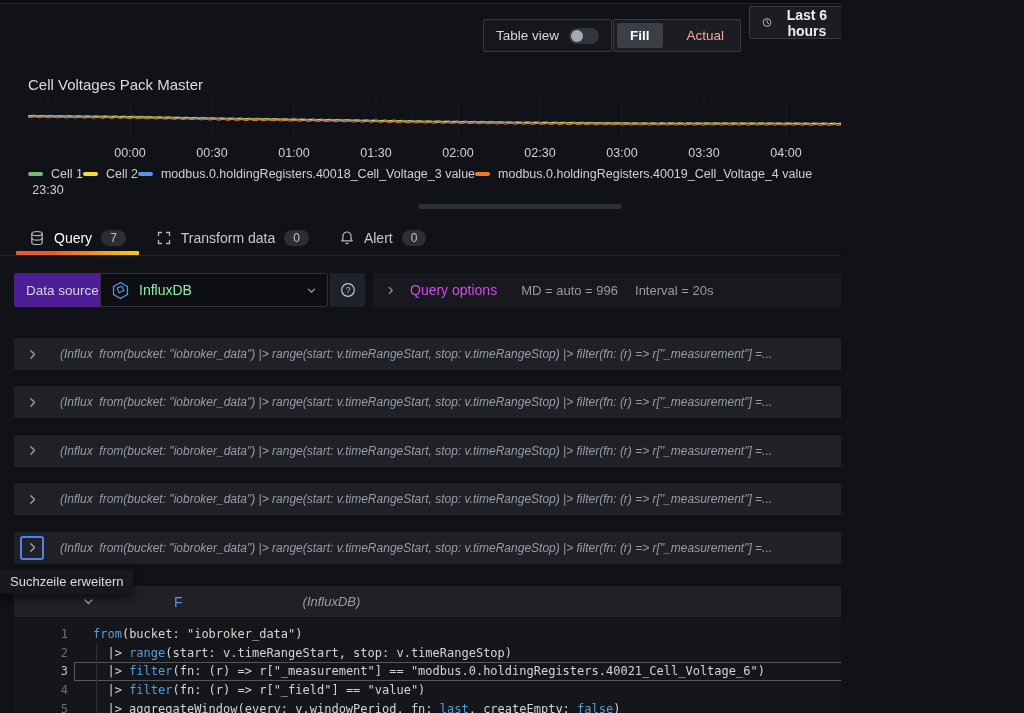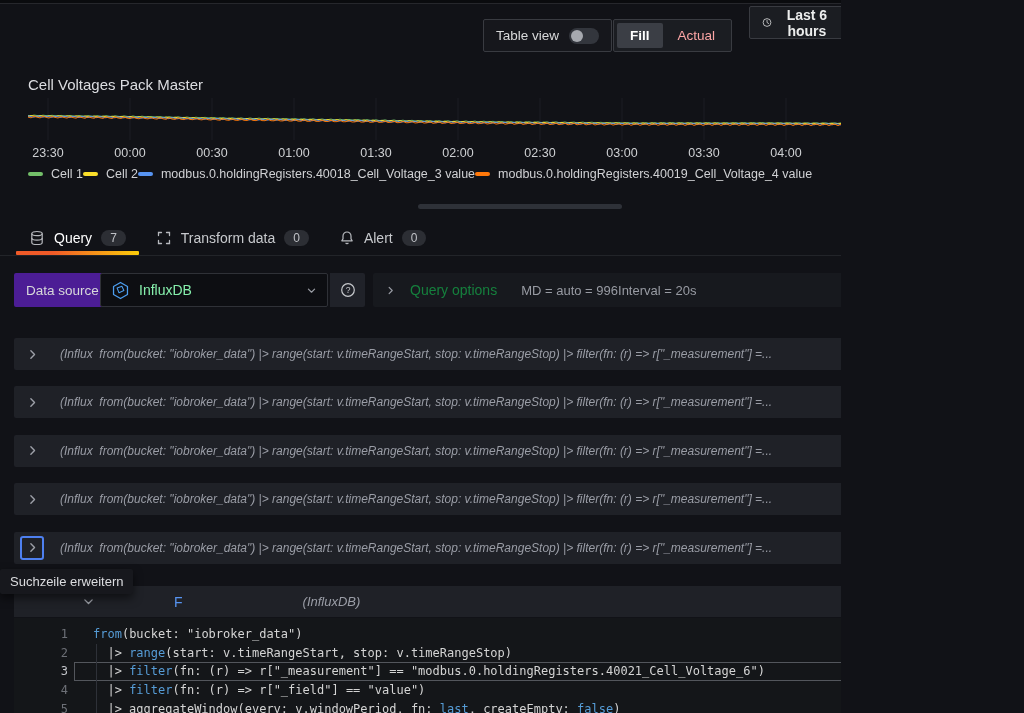--- a/index.html
+++ b/index.html
@@ -5,21 +5,21 @@
 *{margin:0;padding:0;box-sizing:border-box}
 html,body{background:#111217}
 .screen{position:relative;width:841px;height:713px;overflow:hidden;background:#111217;color:#d8d9da;font-family:"Liberation Sans",sans-serif}
 .topline{position:absolute;top:0;left:0;width:100%;height:4px;background:#0a0b0e;border-bottom:1px solid #26272c}
 .ic{display:inline-flex;align-items:center;justify-content:center}
 .ic svg{width:100%;height:100%;display:block}
 
 .tv-box{position:absolute;left:483px;top:19px;height:33px;display:flex;align-items:center;gap:10px;padding:0 12px;font-size:13.5px;color:#d8d9da;border:1px solid #393b41;border-radius:2px;background:#16171c}
 .toggle{width:30px;height:16px;border-radius:9px;background:#33363d;position:relative;display:inline-block;cursor:pointer}
 .knob{position:absolute;left:2px;top:2px;width:12px;height:12px;border-radius:50%;background:#a6a9af}
-.seg{position:absolute;left:613px;top:19px;height:33px;display:flex;align-items:flex-end;padding:3px;gap:2px;border:1px solid #393b41;border-radius:2px;background:#1b1d22}
+.seg{position:absolute;left:613px;top:19px;height:33px;display:flex;align-items:flex-end;padding:3px;gap:11px;border:1px solid #393b41;border-radius:2px;background:#1b1d22}
 .seg-btn{height:25px;padding:0 13px;font-size:13.5px;color:#fca5a5;background:transparent;border:none;border-radius:2px;font-family:inherit;cursor:pointer}
 .seg-btn.active{background:#3b3e45;color:#fff;font-weight:700}
 .timegrp{position:absolute;left:749px;top:6px;height:33px;display:flex;align-items:stretch;border:1px solid #393b41;border-radius:2px;background:#1b1d22}
 .time-btn{display:flex;align-items:center;gap:7px;padding:0 12px;border:none;background:transparent;color:#eceded;font-family:inherit;cursor:pointer}
 .time-btn b{font-size:14px;font-weight:700}
 .tz{color:#f08a36;font-size:12.5px;font-weight:700}
 .zoom-btn{width:36px;border:none;border-left:1px solid #393b41;background:transparent;color:#d8d9da;display:flex;align-items:center;justify-content:center;cursor:pointer}
 .refresh-btn{position:absolute;left:989px;top:19px;width:46px;height:33px;border:1px solid #393b41;border-radius:2px;background:#1b1d22;color:#d8d9da;display:flex;align-items:center;justify-content:center;cursor:pointer}
 .clock,.chev-sm,.mag,.refr{width:15px;height:15px;color:#d8d9da}
 .chev-sm{width:11px;height:11px;color:#9a9da5}
@@ -42,24 +42,24 @@
 
 .ds-label{position:absolute;left:14px;top:273px;height:34px;background:#4c1d95;display:flex;align-items:center;padding:0 12px;font-size:13.5px;border-radius:2px 0 0 2px;color:#d8d9da}
 .ds-select{position:absolute;left:100px;top:273px;width:228px;height:34px;background:#0d0e12;border:1px solid #2f3137;border-radius:2px;display:flex;align-items:center;gap:9px;padding:0 10px;cursor:pointer}
 .ds-select .name{font-size:14px;color:#86efac}
 .ds-select .chev-sm{margin-left:auto}
 .logo{width:19px;height:19px}
 .ds-help{position:absolute;left:330px;top:273px;width:35px;height:34px;background:#202229;display:flex;align-items:center;justify-content:center;border-radius:0 2px 2px 0;color:#c6c8cc;border:none;cursor:pointer}
 .ds-help .ic{width:16px;height:16px}
 .opt-strip{position:absolute;left:373px;top:273px;width:482px;height:34px;background:#17191e;display:flex;align-items:center;padding:0 12px;border-radius:2px}
 .opt-strip .chev-sm{margin-right:14px}
-.opt-label{color:#15803d;font-size:14px;font-weight:500;cursor:pointer}
+.opt-label{color:#d946ef;font-size:14px;font-weight:500;cursor:pointer}
 .stat{color:#989ba3;font-size:13px}
 .stat.md{margin-left:24px}
-.stat.itv{}
+.stat.itv{margin-left:17px}
 .qinspector{position:absolute;left:858px;top:272px;width:150px;height:36px;background:#24262c;border:1px solid #4a4c53;border-radius:2px;color:#f0f1f2;font-size:14px;font-weight:500;display:flex;align-items:center;justify-content:center;font-family:inherit;cursor:pointer}
 
 #qrows{position:absolute;left:14px;top:338px;width:996px}
 .qrow{height:32px;background:#1f2127;border-radius:2px;margin-bottom:16.4px;display:flex;align-items:center;position:relative}
 .qchev{width:24px;height:24px;margin-left:6px;border:none;background:transparent;color:#9da0a8;display:flex;align-items:center;justify-content:center;border-radius:3px;cursor:pointer;flex:none}
 .qchev .ic{width:13px;height:13px}
 .qchev.focused{border:2px solid #4e80f0}
 .qsum{margin-left:16px;font-style:italic;font-size:12px;color:#9a9da6;white-space:pre;overflow:hidden;width:780px}
 .qactions{position:absolute;right:12px;top:0;height:100%;display:flex;align-items:center;gap:13px}
 .qic{width:16px;height:16px;border:none;background:transparent;color:#9b9ea7;padding:0;cursor:pointer}
@@ -146,21 +146,21 @@
       <line x1="676" y1="2" x2="676" y2="44" stroke="rgba(210,215,255,0.06)" stroke-width="1"></line>
       <line x1="758" y1="2" x2="758" y2="44" stroke="rgba(210,215,255,0.06)" stroke-width="1"></line>
       <line x1="840" y1="2" x2="840" y2="44" stroke="rgba(210,215,255,0.06)" stroke-width="1"></line>
       <line x1="922" y1="2" x2="922" y2="44" stroke="rgba(210,215,255,0.06)" stroke-width="1"></line>
       <path d="M0 19.4 L3 19.8 L6 19.1 L9 19.5 L12 19.9 L15 19.2 L18 19.6 L21 19.9 L24 19.3 L27 19.7 L30 20.0 L33 19.4 L36 19.8 L39 20.1 L42 19.4 L45 19.9 L48 20.2 L51 19.5 L54 19.9 L57 20.2 L60 19.6 L63 20.0 L66 20.3 L69 19.7 L72 20.1 L75 20.4 L78 19.7 L81 20.2 L84 20.5 L87 19.8 L90 20.3 L93 20.6 L96 19.9 L99 20.4 L102 20.7 L105 20.0 L108 20.6 L111 20.8 L114 20.2 L117 20.7 L120 21.0 L123 20.4 L126 20.9 L129 21.1 L132 20.5 L135 21.1 L138 21.3 L141 20.7 L144 21.2 L147 21.4 L150 20.8 L153 21.4 L156 21.6 L159 21.0 L162 21.6 L165 21.8 L168 21.2 L171 21.7 L174 21.9 L177 21.3 L180 21.9 L183 22.1 L186 21.5 L189 22.1 L192 22.2 L195 21.6 L198 22.2 L201 22.4 L204 21.8 L207 22.3 L210 22.5 L213 21.9 L216 22.5 L219 22.6 L222 22.0 L225 22.6 L228 22.7 L231 22.1 L234 22.7 L237 22.8 L240 22.2 L243 22.9 L246 22.9 L249 22.4 L252 23.0 L255 23.1 L258 22.5 L261 23.1 L264 23.2 L267 22.6 L270 23.2 L273 23.3 L276 22.7 L279 23.4 L282 23.4 L285 22.8 L288 23.5 L291 23.5 L294 23.0 L297 23.6 L300 23.6 L303 23.1 L306 23.8 L309 23.8 L312 23.2 L315 23.9 L318 23.9 L321 23.4 L324 24.0 L327 24.0 L330 23.5 L333 24.2 L336 24.2 L339 23.6 L342 24.3 L345 24.3 L348 23.8 L351 24.5 L354 24.4 L357 23.9 L360 24.6 L363 24.5 L366 24.0 L369 24.7 L372 24.7 L375 24.2 L378 24.9 L381 24.8 L384 24.3 L387 25.0 L390 24.9 L393 24.5 L396 25.2 L399 25.1 L402 24.6 L405 25.3 L408 25.2 L411 24.7 L414 25.4 L417 25.3 L420 24.8 L423 25.5 L426 25.4 L429 24.9 L432 25.6 L435 25.5 L438 25.0 L441 25.7 L444 25.6 L447 25.1 L450 25.9 L453 25.7 L456 25.2 L459 26.0 L462 25.8 L465 25.3 L468 26.1 L471 25.9 L474 25.5 L477 26.2 L480 26.0 L483 25.6 L486 26.3 L489 26.0 L492 25.7 L495 26.4 L498 26.1 L501 25.7 L504 26.4 L507 26.2 L510 25.8 L513 26.5 L516 26.2 L519 25.9 L522 26.6 L525 26.3 L528 25.9 L531 26.6 L534 26.4 L537 26.0 L540 26.7 L543 26.4 L546 26.1 L549 26.8 L552 26.5 L555 26.1 L558 26.9 L561 26.5 L564 26.2 L567 26.9 L570 26.6 L573 26.3 L576 27.0 L579 26.7 L582 26.4 L585 27.1 L588 26.7 L591 26.4 L594 27.1 L597 26.8 L600 26.5 L603 27.2 L606 26.8 L609 26.6 L612 27.3 L615 26.9 L618 26.6 L621 27.3 L624 26.8 L627 26.6 L630 27.3 L633 26.8 L636 26.6 L639 27.3 L642 26.8 L645 26.6 L648 27.3 L651 26.8 L654 26.6 L657 27.3 L660 26.8 L663 26.6 L666 27.3 L669 26.8 L672 26.6 L675 27.3 L678 26.8 L681 26.6 L684 27.3 L687 26.8 L690 26.6 L693 27.3 L696 26.8 L699 26.6 L702 27.3 L705 26.8 L708 26.6 L711 27.3 L714 26.8 L717 26.6 L720 27.3 L723 26.8 L726 26.6 L729 27.3 L732 26.8 L735 26.6 L738 27.3 L741 26.8 L744 26.7 L747 27.3 L750 26.8 L753 26.7 L756 27.4 L759 26.8 L762 26.7 L765 27.4 L768 26.9 L771 26.8 L774 27.4 L777 26.9 L780 26.8 L783 27.5 L786 26.9 L789 26.8 L792 27.5 L795 26.9 L798 26.9 L801 27.5 L804 27.0 L807 26.9 L810 27.5 L813 27.0 L816 27.0 L819 27.6 L822 27.0 L825 27.0 L828 27.6 L831 27.0 L834 27.0 L837 27.6 L840 27.1 L843 27.1 L846 27.7 L849 27.1 L852 27.1 L855 27.7 L858 27.1 L861 27.1 L864 27.7 L867 27.1 L870 27.2 L873 27.8 L876 27.2 L879 27.2 L882 27.8 L885 27.2 L888 27.3 L891 27.8 L894 27.2 L897 27.3 L900 27.9 L903 27.3 L906 27.3 L909 27.9 L912 27.3 L915 27.2 L918 28.3 L921 27.5 L924 28.2 L927 29.7 L930 29.7 L933 31.5 L936 34.2 L939 34.0 L942 34.7 L945 36.1 L948 35.0 L951 34.4 L954 34.4 L957 32.1 L960 31.3 L963 31.2 L966 29.3 L969 29.5 L972 30.3 L975 29.2 L978 29.8 L981 31.1 " fill="none" stroke="#73bf69" stroke-width="1" opacity="0.95"></path>
       <path d="M0 20.4 L3 19.5 L6 20.0 L9 20.5 L12 19.6 L15 20.1 L18 20.6 L21 19.7 L24 20.2 L27 20.7 L30 19.7 L33 20.3 L36 20.7 L39 19.8 L42 20.4 L45 20.8 L48 19.9 L51 20.5 L54 20.9 L57 20.0 L60 20.6 L63 21.0 L66 20.0 L69 20.7 L72 21.0 L75 20.1 L78 20.7 L81 21.1 L84 20.2 L87 20.8 L90 21.2 L93 20.3 L96 20.9 L99 21.3 L102 20.4 L105 21.1 L108 21.4 L111 20.6 L114 21.2 L117 21.6 L120 20.7 L123 21.4 L126 21.7 L129 20.9 L132 21.6 L135 21.9 L138 21.0 L141 21.8 L144 22.0 L147 21.2 L150 21.9 L153 22.2 L156 21.3 L159 22.1 L162 22.4 L165 21.5 L168 22.3 L171 22.5 L174 21.7 L177 22.4 L180 22.7 L183 21.8 L186 22.6 L189 22.8 L192 22.0 L195 22.8 L198 23.0 L201 22.1 L204 22.9 L207 23.1 L210 22.2 L213 23.0 L216 23.2 L219 22.4 L222 23.2 L225 23.3 L228 22.5 L231 23.3 L234 23.4 L237 22.6 L240 23.4 L243 23.5 L246 22.7 L249 23.6 L252 23.6 L255 22.8 L258 23.7 L261 23.8 L264 23.0 L267 23.8 L270 23.9 L273 23.1 L276 23.9 L279 24.0 L282 23.2 L285 24.1 L288 24.1 L291 23.3 L294 24.2 L297 24.2 L300 23.5 L303 24.3 L306 24.3 L309 23.6 L312 24.5 L315 24.5 L318 23.7 L321 24.6 L324 24.6 L327 23.9 L330 24.8 L333 24.7 L336 24.0 L339 24.9 L342 24.8 L345 24.1 L348 25.1 L351 25.0 L354 24.3 L357 25.2 L360 25.1 L363 24.4 L366 25.3 L369 25.2 L372 24.5 L375 25.5 L378 25.4 L381 24.7 L384 25.6 L387 25.5 L390 24.8 L393 25.8 L396 25.6 L399 24.9 L402 25.9 L405 25.7 L408 25.1 L411 26.0 L414 25.8 L417 25.2 L420 26.2 L423 25.9 L426 25.3 L429 26.3 L432 26.0 L435 25.4 L438 26.4 L441 26.1 L444 25.5 L447 26.5 L450 26.2 L453 25.6 L456 26.6 L459 26.3 L462 25.7 L465 26.7 L468 26.4 L471 25.8 L474 26.8 L477 26.5 L480 25.9 L483 26.9 L486 26.6 L489 26.0 L492 27.0 L495 26.7 L498 26.1 L501 27.1 L504 26.7 L507 26.2 L510 27.2 L513 26.8 L516 26.3 L519 27.2 L522 26.8 L525 26.3 L528 27.3 L531 26.9 L534 26.4 L537 27.4 L540 26.9 L543 26.5 L546 27.4 L549 27.0 L552 26.5 L555 27.5 L558 27.1 L561 26.6 L564 27.6 L567 27.1 L570 26.7 L573 27.7 L576 27.2 L579 26.8 L582 27.7 L585 27.2 L588 26.8 L591 27.8 L594 27.3 L597 26.9 L600 27.9 L603 27.4 L606 27.0 L609 27.9 L612 27.4 L615 27.0 L618 27.9 L621 27.4 L624 27.0 L627 28.0 L630 27.4 L633 27.0 L636 28.0 L639 27.4 L642 27.0 L645 28.0 L648 27.4 L651 27.0 L654 28.0 L657 27.3 L660 27.0 L663 28.0 L666 27.3 L669 27.0 L672 28.0 L675 27.3 L678 27.0 L681 28.0 L684 27.3 L687 27.0 L690 28.0 L693 27.3 L696 27.1 L699 28.0 L702 27.3 L705 27.1 L708 28.0 L711 27.3 L714 27.1 L717 28.0 L720 27.3 L723 27.1 L726 28.0 L729 27.3 L732 27.1 L735 28.0 L738 27.3 L741 27.1 L744 28.0 L747 27.3 L750 27.1 L753 28.0 L756 27.3 L759 27.2 L762 28.1 L765 27.3 L768 27.2 L771 28.1 L774 27.4 L777 27.3 L780 28.1 L783 27.4 L786 27.3 L789 28.2 L792 27.4 L795 27.3 L798 28.2 L801 27.4 L804 27.4 L807 28.2 L810 27.4 L813 27.4 L816 28.3 L819 27.5 L822 27.5 L825 28.3 L828 27.5 L831 27.5 L834 28.3 L837 27.5 L840 27.5 L843 28.4 L846 27.5 L849 27.6 L852 28.4 L855 27.6 L858 27.6 L861 28.4 L864 27.6 L867 27.6 L870 28.5 L873 27.6 L876 27.7 L879 28.5 L882 27.6 L885 27.7 L888 28.5 L891 27.7 L894 27.8 L897 28.6 L900 27.7 L903 27.8 L906 28.6 L909 27.7 L912 27.9 L915 29.2 L918 27.4 L921 28.2 L924 30.1 L927 28.8 L930 30.3 L933 33.4 L936 33.2 L939 34.7 L942 36.6 L945 35.2 L948 35.8 L951 36.2 L954 33.5 L957 32.8 L960 33.1 L963 30.2 L966 30.1 L969 31.3 L972 29.3 L975 30.0 L978 31.7 L981 30.1 " fill="none" stroke="#fade2a" stroke-width="1" opacity="0.95"></path>
       <path d="M0 19.9 L3 20.6 L6 21.2 L9 20.0 L12 20.6 L15 21.2 L18 20.1 L21 20.7 L24 21.3 L27 20.1 L30 20.8 L33 21.4 L36 20.2 L39 20.9 L42 21.5 L45 20.3 L48 21.0 L51 21.5 L54 20.4 L57 21.1 L60 21.6 L63 20.4 L66 21.2 L69 21.7 L72 20.5 L75 21.3 L78 21.8 L81 20.6 L84 21.4 L87 21.8 L90 20.7 L93 21.5 L96 21.9 L99 20.7 L102 21.6 L105 22.0 L108 20.9 L111 21.8 L114 22.2 L117 21.1 L120 21.9 L123 22.3 L126 21.2 L129 22.1 L132 22.5 L135 21.4 L138 22.3 L141 22.7 L144 21.5 L147 22.5 L150 22.8 L153 21.7 L156 22.6 L159 23.0 L162 21.9 L165 22.8 L168 23.1 L171 22.0 L174 23.0 L177 23.3 L180 22.2 L183 23.2 L186 23.4 L189 22.3 L192 23.3 L195 23.6 L198 22.5 L201 23.5 L204 23.7 L207 22.6 L210 23.6 L213 23.8 L216 22.7 L219 23.7 L222 23.9 L225 22.8 L228 23.9 L231 24.0 L234 23.0 L237 24.0 L240 24.1 L243 23.1 L246 24.1 L249 24.2 L252 23.2 L255 24.3 L258 24.4 L261 23.3 L264 24.4 L267 24.5 L270 23.4 L273 24.5 L276 24.6 L279 23.6 L282 24.7 L285 24.7 L288 23.7 L291 24.8 L294 24.8 L297 23.8 L300 24.9 L303 24.9 L306 23.9 L309 25.1 L312 25.0 L315 24.1 L318 25.2 L321 25.2 L324 24.2 L327 25.4 L330 25.3 L333 24.4 L336 25.5 L339 25.4 L342 24.5 L345 25.7 L348 25.5 L351 24.6 L354 25.8 L357 25.7 L360 24.8 L363 25.9 L366 25.8 L369 24.9 L372 26.1 L375 25.9 L378 25.0 L381 26.2 L384 26.0 L387 25.2 L390 26.4 L393 26.2 L396 25.3 L399 26.5 L402 26.3 L405 25.4 L408 26.7 L411 26.4 L414 25.6 L417 26.8 L420 26.5 L423 25.7 L426 26.9 L429 26.6 L432 25.8 L435 27.0 L438 26.7 L441 25.9 L444 27.1 L447 26.8 L450 26.0 L453 27.2 L456 26.9 L459 26.1 L462 27.3 L465 26.9 L468 26.2 L471 27.4 L474 27.0 L477 26.3 L480 27.5 L483 27.1 L486 26.4 L489 27.7 L492 27.2 L495 26.5 L498 27.7 L501 27.3 L504 26.6 L507 27.8 L510 27.3 L513 26.6 L516 27.9 L519 27.4 L522 26.7 L525 28.0 L528 27.4 L531 26.8 L534 28.0 L537 27.5 L540 26.9 L543 28.1 L546 27.5 L549 26.9 L552 28.2 L555 27.6 L558 27.0 L561 28.2 L564 27.6 L567 27.1 L570 28.3 L573 27.7 L576 27.2 L579 28.4 L582 27.8 L585 27.2 L588 28.5 L591 27.8 L594 27.3 L597 28.5 L600 27.9 L603 27.4 L606 28.6 L609 27.9 L612 27.4 L615 28.6 L618 27.9 L621 27.4 L624 28.6 L627 27.9 L630 27.4 L633 28.6 L636 27.9 L639 27.5 L642 28.7 L645 27.9 L648 27.5 L651 28.7 L654 27.9 L657 27.5 L660 28.7 L663 27.9 L666 27.5 L669 28.7 L672 27.8 L675 27.5 L678 28.7 L681 27.8 L684 27.5 L687 28.7 L690 27.8 L693 27.5 L696 28.7 L699 27.8 L702 27.5 L705 28.7 L708 27.8 L711 27.5 L714 28.7 L717 27.8 L720 27.5 L723 28.7 L726 27.8 L729 27.5 L732 28.7 L735 27.8 L738 27.5 L741 28.7 L744 27.8 L747 27.6 L750 28.7 L753 27.8 L756 27.6 L759 28.8 L762 27.8 L765 27.7 L768 28.8 L771 27.8 L774 27.7 L777 28.8 L780 27.9 L783 27.7 L786 28.9 L789 27.9 L792 27.8 L795 28.9 L798 27.9 L801 27.8 L804 28.9 L807 27.9 L810 27.9 L813 29.0 L816 27.9 L819 27.9 L822 29.0 L825 28.0 L828 28.0 L831 29.0 L834 28.0 L837 28.0 L840 29.1 L843 28.0 L846 28.0 L849 29.1 L852 28.0 L855 28.1 L858 29.1 L861 28.0 L864 28.1 L867 29.1 L870 28.1 L873 28.2 L876 29.2 L879 28.1 L882 28.2 L885 29.2 L888 28.1 L891 28.3 L894 29.3 L897 28.2 L900 28.3 L903 29.3 L906 28.2 L909 28.4 L912 29.3 L915 27.8 L918 28.2 L921 30.5 L924 28.7 L927 29.6 L930 32.7 L933 32.0 L936 34.0 L939 37.0 L942 35.1 L945 36.0 L948 38.0 L951 34.8 L954 34.3 L957 35.1 L960 31.7 L963 31.2 L966 32.3 L969 29.8 L972 30.3 L975 32.2 L978 30.2 L981 31.1 " fill="none" stroke="#5794f2" stroke-width="1" opacity="0.95"></path>
       <path d="M0 21.1 L3 21.8 L6 20.4 L9 21.2 L12 21.9 L15 20.4 L18 21.3 L21 22.0 L24 20.5 L27 21.4 L30 22.0 L33 20.6 L36 21.5 L39 22.1 L42 20.7 L45 21.6 L48 22.2 L51 20.7 L54 21.6 L57 22.3 L60 20.8 L63 21.7 L66 22.3 L69 20.9 L72 21.8 L75 22.4 L78 21.0 L81 21.9 L84 22.5 L87 21.0 L90 22.0 L93 22.5 L96 21.1 L99 22.1 L102 22.6 L105 21.3 L108 22.3 L111 22.8 L114 21.4 L117 22.5 L120 22.9 L123 21.6 L126 22.7 L129 23.1 L132 21.7 L135 22.8 L138 23.3 L141 21.9 L144 23.0 L147 23.4 L150 22.0 L153 23.2 L156 23.6 L159 22.2 L162 23.4 L165 23.7 L168 22.4 L171 23.5 L174 23.9 L177 22.5 L180 23.7 L183 24.0 L186 22.7 L189 23.9 L192 24.2 L195 22.8 L198 24.0 L201 24.3 L204 23.0 L207 24.2 L210 24.4 L213 23.1 L216 24.3 L219 24.5 L222 23.2 L225 24.4 L228 24.6 L231 23.3 L234 24.6 L237 24.7 L240 23.4 L243 24.7 L246 24.8 L249 23.6 L252 24.9 L255 24.9 L258 23.7 L261 25.0 L264 25.0 L267 23.8 L270 25.1 L273 25.2 L276 23.9 L279 25.3 L282 25.3 L285 24.0 L288 25.4 L291 25.4 L294 24.2 L297 25.5 L300 25.5 L303 24.3 L306 25.7 L309 25.6 L312 24.4 L315 25.8 L318 25.7 L321 24.6 L324 26.0 L327 25.9 L330 24.7 L333 26.1 L336 26.0 L339 24.8 L342 26.3 L345 26.1 L348 25.0 L351 26.4 L354 26.2 L357 25.1 L360 26.5 L363 26.3 L366 25.3 L369 26.7 L372 26.5 L375 25.4 L378 26.8 L381 26.6 L384 25.5 L387 27.0 L390 26.7 L393 25.7 L396 27.1 L399 26.8 L402 25.8 L405 27.3 L408 26.9 L411 25.9 L414 27.4 L417 27.0 L420 26.1 L423 27.5 L426 27.1 L429 26.2 L432 27.6 L435 27.2 L438 26.3 L441 27.7 L444 27.3 L447 26.4 L450 27.8 L453 27.4 L456 26.5 L459 28.0 L462 27.5 L465 26.6 L468 28.1 L471 27.6 L474 26.7 L477 28.2 L480 27.7 L483 26.8 L486 28.3 L489 27.7 L492 26.9 L495 28.4 L498 27.8 L501 27.0 L504 28.5 L507 27.9 L510 27.0 L513 28.5 L516 27.9 L519 27.1 L522 28.6 L525 28.0 L528 27.2 L531 28.7 L534 28.0 L537 27.3 L540 28.8 L543 28.1 L546 27.3 L549 28.8 L552 28.1 L555 27.4 L558 28.9 L561 28.2 L564 27.5 L567 29.0 L570 28.2 L573 27.6 L576 29.1 L579 28.3 L582 27.6 L585 29.1 L588 28.3 L591 27.7 L594 29.2 L597 28.4 L600 27.8 L603 29.3 L606 28.4 L609 27.9 L612 29.3 L615 28.4 L618 27.9 L621 29.3 L624 28.4 L627 27.9 L630 29.3 L633 28.4 L636 27.9 L639 29.3 L642 28.4 L645 27.9 L648 29.3 L651 28.4 L654 27.9 L657 29.4 L660 28.4 L663 27.9 L666 29.4 L669 28.4 L672 27.9 L675 29.4 L678 28.3 L681 27.9 L684 29.4 L687 28.3 L690 27.9 L693 29.4 L696 28.3 L699 28.0 L702 29.4 L705 28.3 L708 28.0 L711 29.4 L714 28.3 L717 28.0 L720 29.4 L723 28.3 L726 28.0 L729 29.4 L732 28.3 L735 28.0 L738 29.4 L741 28.3 L744 28.0 L747 29.4 L750 28.3 L753 28.1 L756 29.5 L759 28.3 L762 28.1 L765 29.5 L768 28.3 L771 28.2 L774 29.5 L777 28.3 L780 28.2 L783 29.6 L786 28.4 L789 28.2 L792 29.6 L795 28.4 L798 28.3 L801 29.6 L804 28.4 L807 28.3 L810 29.6 L813 28.4 L816 28.4 L819 29.7 L822 28.4 L825 28.4 L828 29.7 L831 28.4 L834 28.5 L837 29.7 L840 28.5 L843 28.5 L846 29.8 L849 28.5 L852 28.5 L855 29.8 L858 28.5 L861 28.6 L864 29.8 L867 28.5 L870 28.6 L873 29.9 L876 28.5 L879 28.7 L882 29.9 L885 28.6 L888 28.7 L891 29.9 L894 28.6 L897 28.8 L900 30.0 L903 28.6 L906 28.8 L909 30.0 L912 28.6 L915 28.6 L918 30.9 L921 28.6 L924 29.5 L927 32.3 L930 30.7 L933 32.9 L936 36.7 L939 35.1 L942 36.1 L945 38.7 L948 36.1 L951 35.8 L954 37.0 L957 33.1 L960 32.7 L963 33.7 L966 30.3 L969 30.9 L972 32.8 L975 30.2 L978 31.3 L981 33.6 " fill="none" stroke="#ff780a" stroke-width="1" opacity="0.95"></path>
     </svg>
   <div id="xaxis">
-      <span class="xt" style="left: 18px;">23:30</span>
+      <span class="xt" style="left: 18px; margin-top: 37px;">23:30</span>
       <span class="xt" style="left: 100px;">00:00</span>
       <span class="xt" style="left: 182px;">00:30</span>
       <span class="xt" style="left: 264px;">01:00</span>
       <span class="xt" style="left: 346px;">01:30</span>
       <span class="xt" style="left: 428px;">02:00</span>
       <span class="xt" style="left: 510px;">02:30</span>
       <span class="xt" style="left: 592px;">03:00</span>
       <span class="xt" style="left: 674px;">03:30</span>
       <span class="xt" style="left: 756px;">04:00</span>
       <span class="xt" style="left: 838px;">04:30</span>

